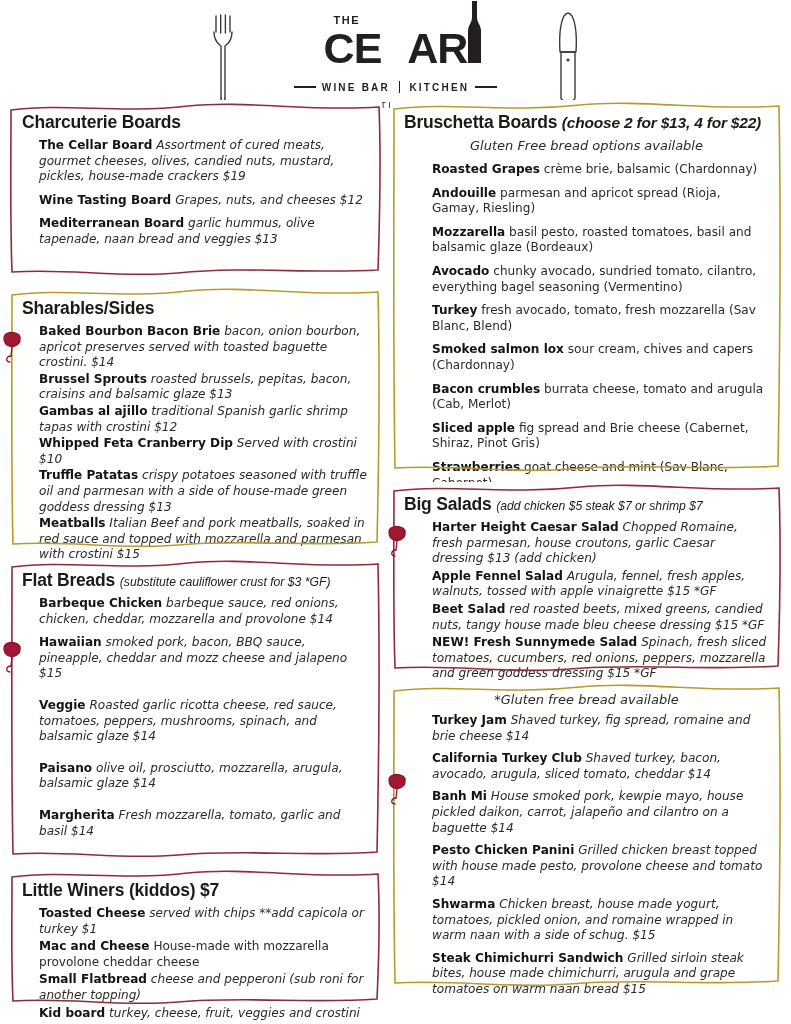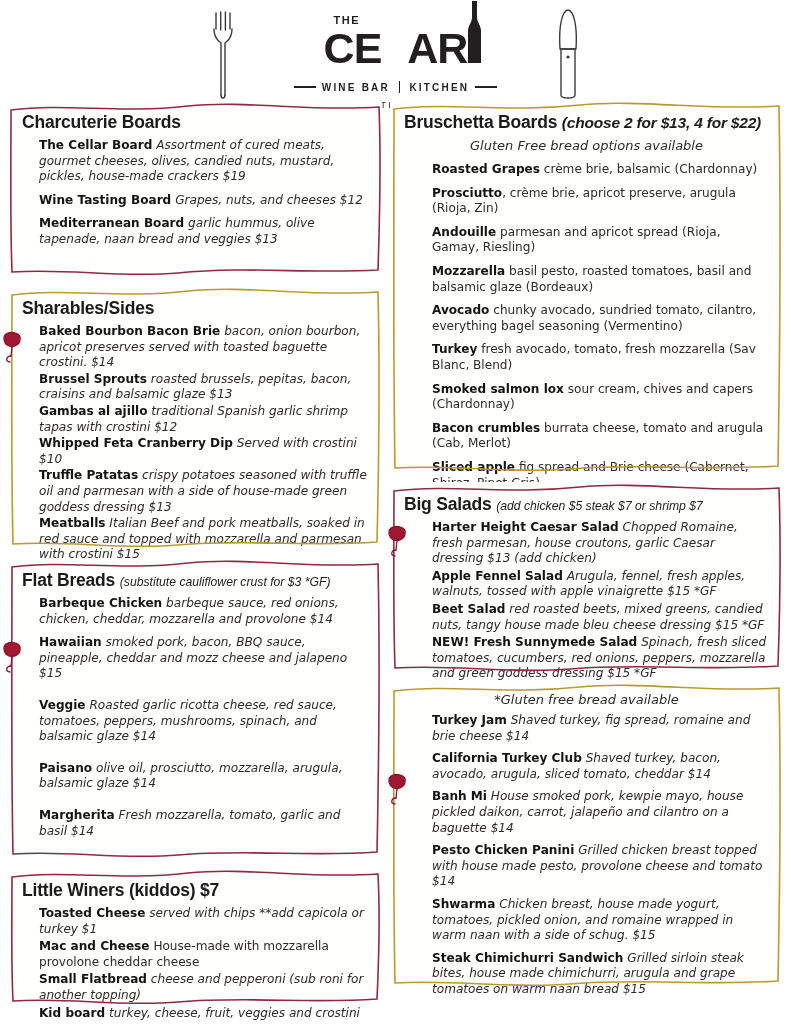--- a/index.html
+++ b/index.html
@@ -16,21 +16,21 @@
 
   
   .header {
     height: 100px;
     position: relative;
   }
   .logo-wrap {
     position: absolute;
     left: 0; right: 0; top: 4px;
     display: flex;
-    align-items: center;
+    align-items: flex-end;
     justify-content: center;
     gap: 0px;
   }
   .util-icon { width: 46px; }
   .logo-center {
     width: 300px;
     text-align: center;
     position: relative;
   }
   .logo-the {
@@ -320,21 +320,20 @@
                    C3,248 4,124 4,9 Z" fill="none" stroke="#b99a30" stroke-width="1.6"></path>
         </svg>
       </div>
       <div class="sec-title">
         <span>Bruschetta  Boards</span>
         <span class="note">(choose 2 for $13, 4 for $22)</span>
       </div>
       <div class="sec-sub">Gluten Free bread options available</div>
       <div class="items" style="padding-left:28px">
         <div class="item roman"><b>Roasted Grapes</b> <span>crème brie, balsamic (Chardonnay)</span></div>
-        <div class="item roman"><b>Prosciutto</b><span>, crème brie, apricot preserve, arugula (Rioja, Zin)</span></div>
         <div class="item roman"><b>Andouille</b> <span>parmesan  and apricot spread  (Rioja, Gamay, Riesling)</span></div>
         <div class="item roman"><b>Mozzarella</b> <span>basil pesto, roasted tomatoes, basil and balsamic glaze (Bordeaux)</span></div>
         <div class="item roman"><b>Avocado</b> <span>chunky avocado, sundried tomato, cilantro, everything bagel seasoning (Vermentino)</span></div>
         <div class="item roman"><b>Turkey</b> <span>fresh avocado, tomato, fresh mozzarella  (Sav Blanc, Blend)</span></div>
         <div class="item roman"><b>Smoked salmon lox</b> <span>sour cream, chives and capers  (Chardonnay)</span></div>
         <div class="item roman"><b>Bacon crumbles</b> <span>burrata cheese, tomato and arugula  (Cab, Merlot)</span></div>
         <div class="item roman"><b>Sliced apple</b> <span>fig spread and Brie cheese (Cabernet, Shiraz, Pinot Gris)</span></div>
         <div class="item roman"><b>Strawberries</b> <span>goat cheese and mint  (Sav Blanc, Cabernet)</span></div>
       </div>
     </div>

